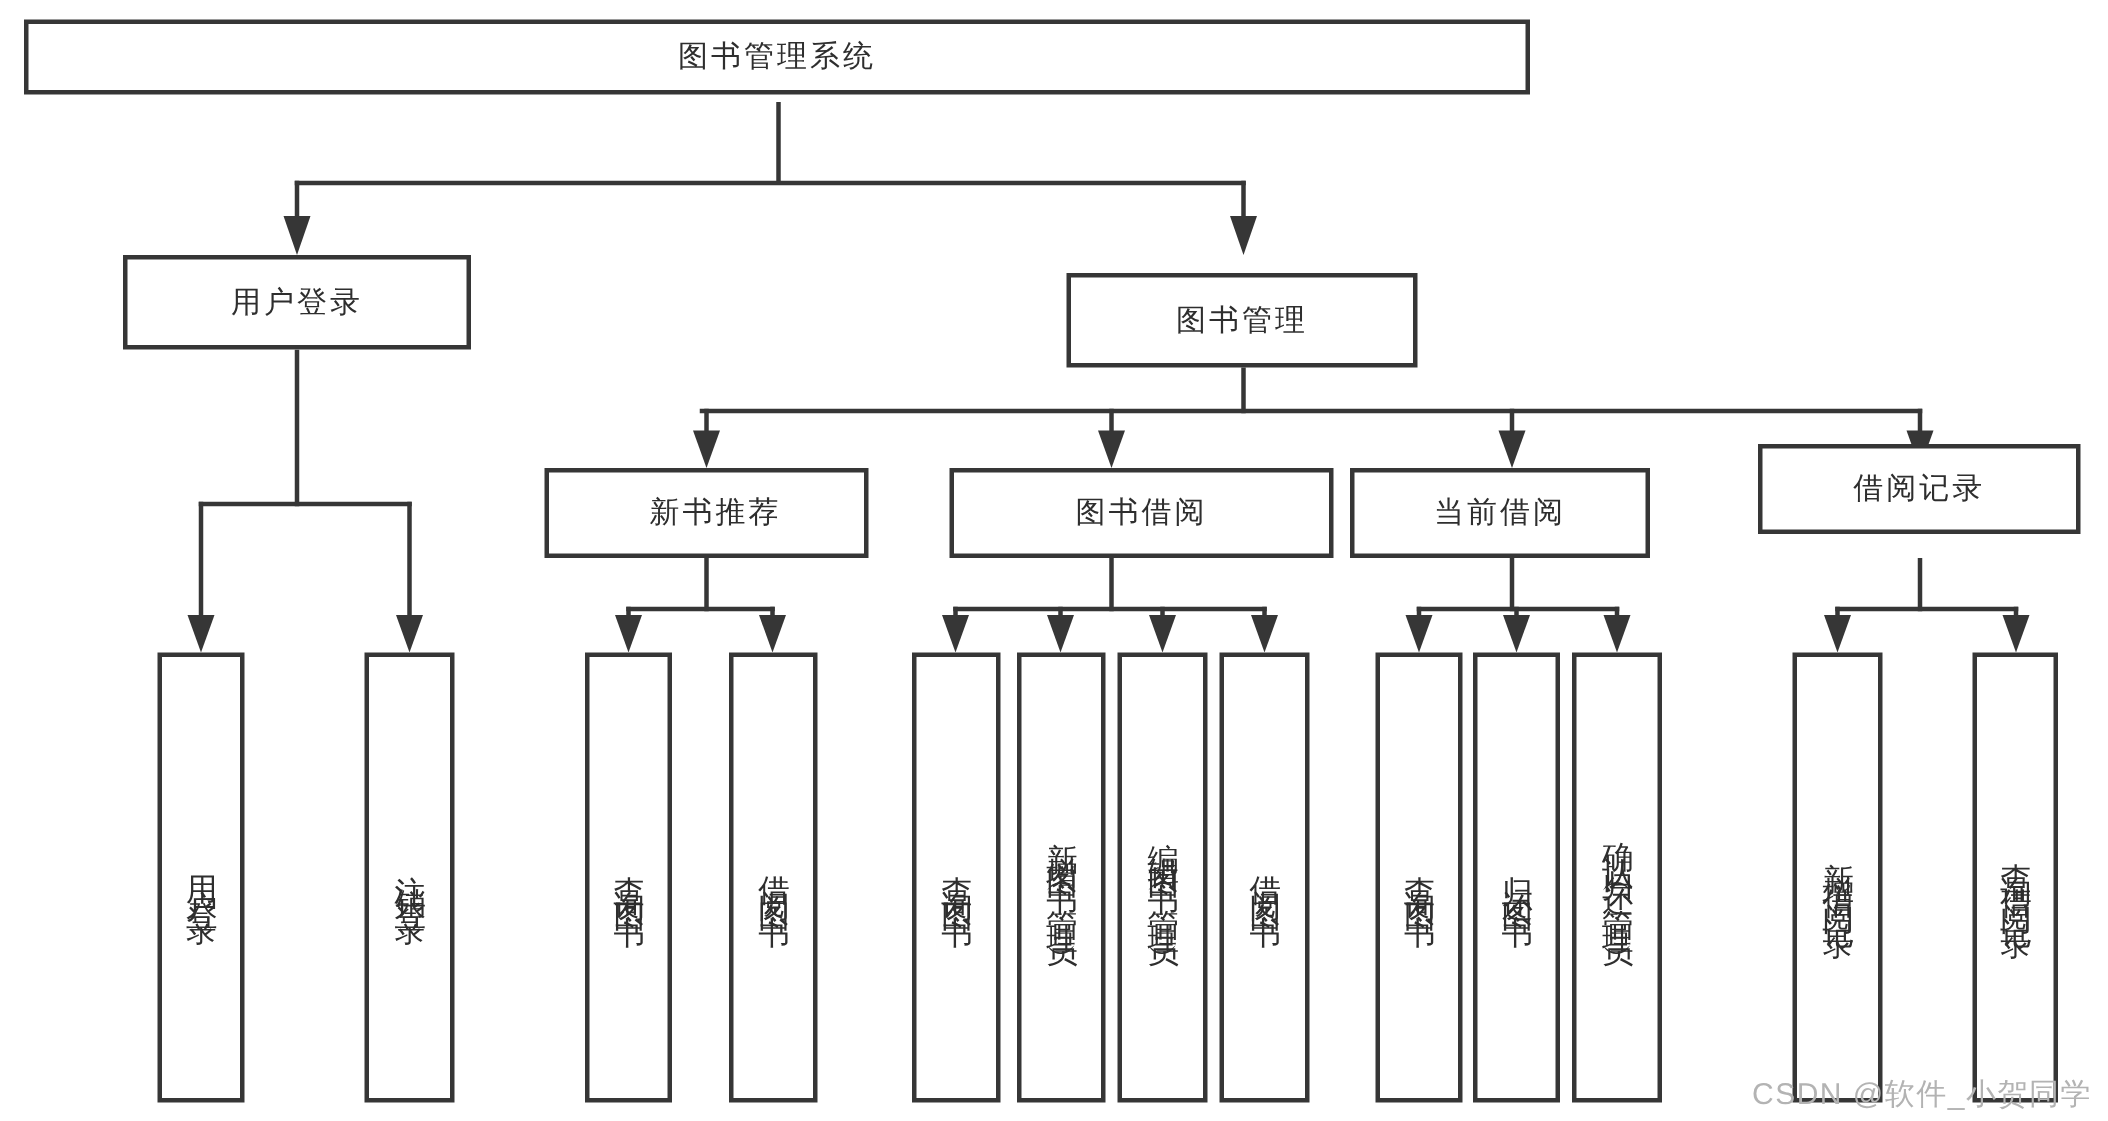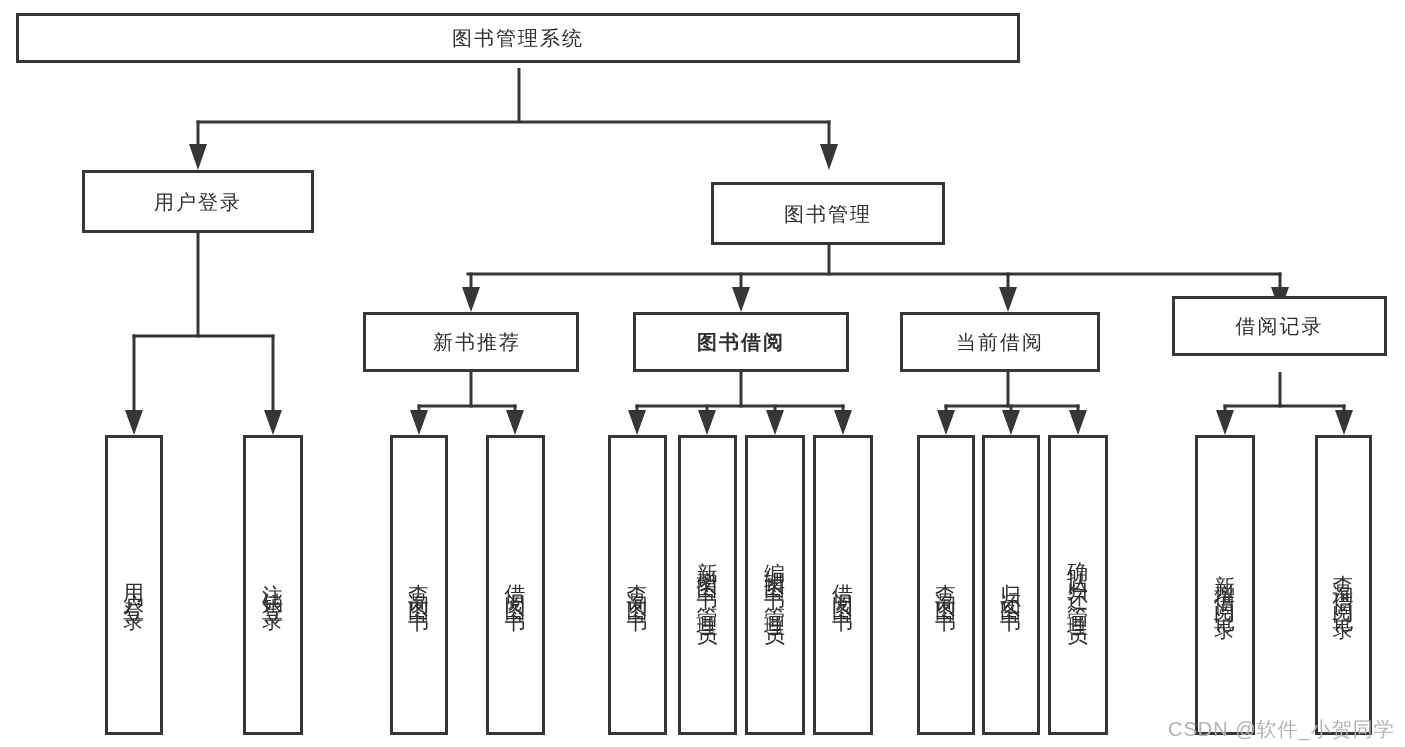--- a/index.html
+++ b/index.html
@@ -42,21 +42,21 @@
     letter-spacing: 9px;
     line-height: 1;
   }
   
   .n-root  { left: 16px;   top: 13px;  width: 1004px; height: 50px; }
   
   .n-l2a   { left: 82px;   top: 170px; width: 232px;  height: 63px; }
   .n-l2b   { left: 711px;  top: 170px; width: 234px;  height: 63px; margin-top: 12px; }
   
   .n-l3a   { left: 363px;  top: 312px; width: 216px;  height: 60px; padding-left: 12px; }
-  .n-l3b   { left: 633px;  top: 312px; width: 216px;  height: 60px; font-weight: bold; }
+  .n-l3b   { left: 633px;  top: 312px; width: 256px;  height: 60px; }
   .n-l3c   { left: 900px;  top: 312px; width: 200px;  height: 60px; }
   .n-l3d   { left: 1172px; top: 296px; width: 215px;  height: 60px; }
   
   .n-v0  { left: 105px;  top: 435px; width: 58px; height: 300px; }
   .n-v1  { left: 243px;  top: 435px; width: 60px; height: 300px; }
   .n-v2  { left: 390px;  top: 435px; width: 58px; height: 300px; }
   .n-v3  { left: 486px;  top: 435px; width: 59px; height: 300px; }
   .n-v4  { left: 608px;  top: 435px; width: 59px; height: 300px; }
   .n-v5  { left: 678px;  top: 435px; width: 59px; height: 300px; }
   .n-v6  { left: 745px;  top: 435px; width: 60px; height: 300px; }

